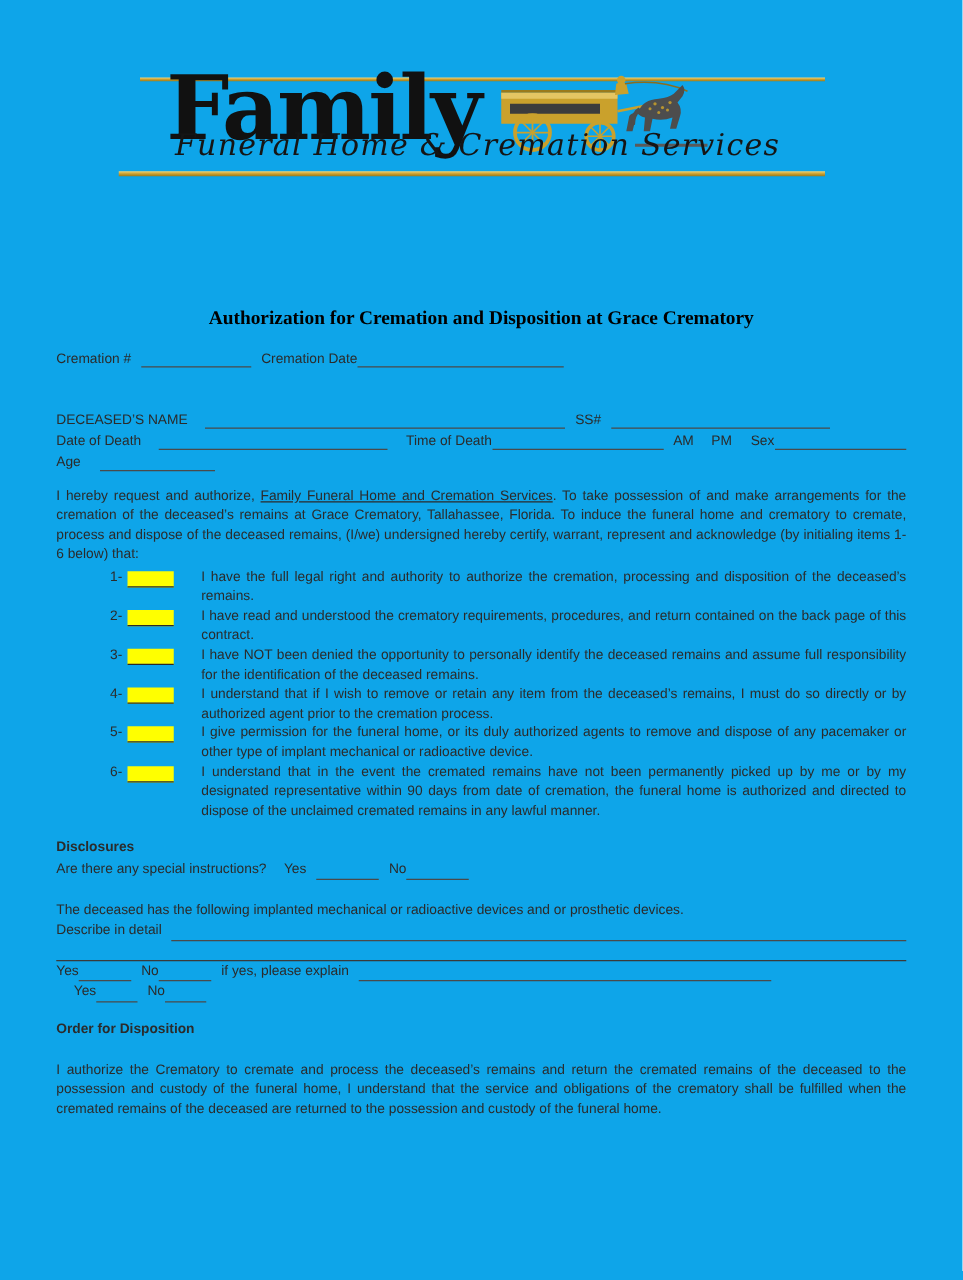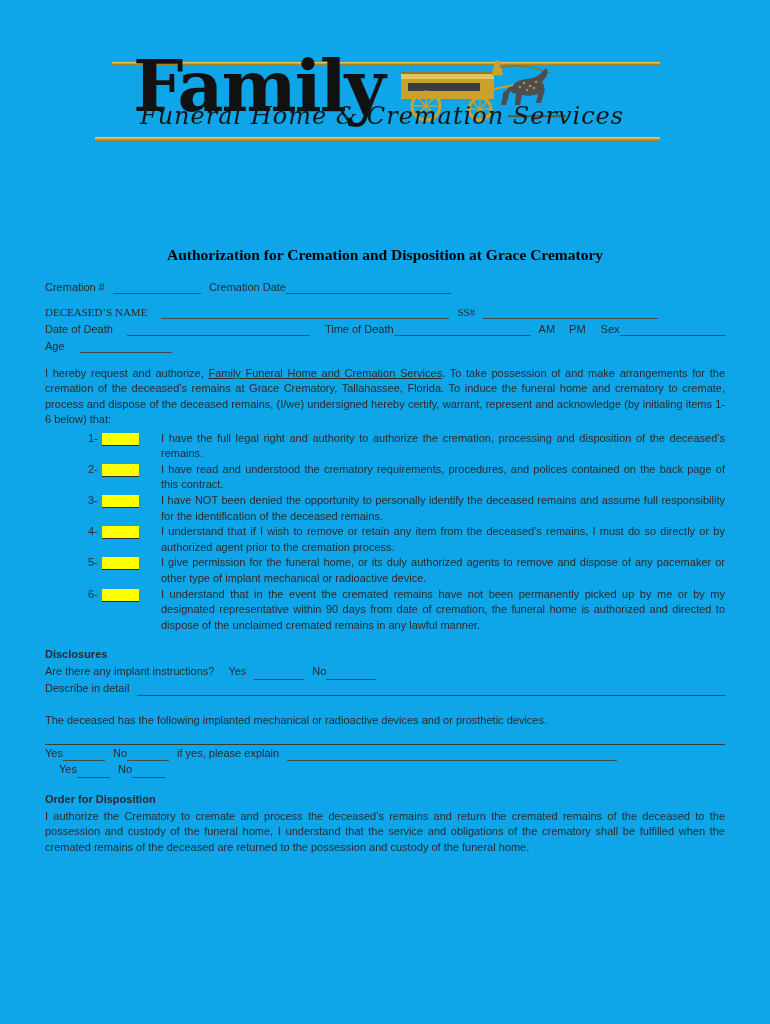--- a/index.html
+++ b/index.html
@@ -32,21 +32,21 @@
   .items{margin-top:3px;padding-left:43px;}
   .item{display:flex;line-height:15.6px;}
   .inum{width:14px;flex:none;}
   .ifield{flex:none;width:37px;height:12px;background:#ffff00;
           border-bottom:1.5px solid #2a2a2a;margin-top:2px;}
   .itext{flex:1;margin-left:22px;text-align:justify;}
   
   .sec-head{margin-top:13px;font-weight:bold;line-height:17px;}
   .dline{display:flex;align-items:flex-end;line-height:16.5px;white-space:nowrap;}
   .devices-blank{height:15px;border-bottom:1.5px solid #3a3a3a;}
-  .order-body{margin-top:1px;text-align:justify;line-height:15.6px;}
+  .order-body{margin-top:17px;text-align:justify;line-height:15.6px;}
   .mt16{margin-top:16px;}
 </style>
 </head>
 <body>
 
 <div class="page">
 
   <div class="letterhead">
     <div class="gold-line gold-top"></div>
     <div class="brand">Family</div>
@@ -98,21 +98,21 @@
 
   <div class="doc-title">Authorization for Cremation and Disposition at Grace Crematory</div>
 
   <div class="row" style="margin-top:14px;">
     <span class="lbl">Cremation #</span>
     <span class="bl sp8" style="width:88px;"></span>
     <span class="lbl sp8">Cremation Date</span>
     <span class="bl" style="width:165px;"></span>
   </div>
 
-  <div class="row" style="margin-top:8px;font-family:Liberation Serif, serif;">
+  <div class="row" style="margin-top:32px;">
     <span class="lbl">DECEASED’S NAME</span>
     <span class="bl sp14" style="width:288px;"></span>
     <span class="lbl sp8">SS#</span>
     <span class="bl sp8" style="width:175px;"></span>
   </div>
 
   <div class="row">
     <span class="lbl">Date of Death</span>
     <span class="bl sp14" style="width:183px;"></span>
     <span class="lbl sp15">Time of Death</span>
@@ -132,21 +132,21 @@
 
   <div class="items">
     <div class="item">
       <span class="inum">1-</span>
       <span class="ifield"></span>
       <span class="itext">I have the full legal right and authority to authorize the cremation, processing and disposition of the deceased’s remains.</span>
     </div>
     <div class="item">
       <span class="inum">2-</span>
       <span class="ifield"></span>
-      <span class="itext">I have read and understood the crematory requirements, procedures, and polices contained on the back page of this contract.</span>
+      <span class="itext">I have read and understood the crematory requirements, procedures, and return contained on the back page of this contract.</span>
     </div>
     <div class="item">
       <span class="inum">3-</span>
       <span class="ifield"></span>
       <span class="itext">I have NOT been denied the opportunity to personally identify the deceased remains and assume full responsibility for the identification of the deceased remains.</span>
     </div>
     <div class="item">
       <span class="inum">4-</span>
       <span class="ifield"></span>
       <span class="itext">I understand that if I wish to remove or retain any item from the deceased’s remains, I must do so directly or by authorized agent prior to the cremation process.</span>
@@ -159,34 +159,34 @@
     <div class="item">
       <span class="inum">6-</span>
       <span class="ifield"></span>
       <span class="itext">I understand that in the event the cremated remains have not been permanently picked up by me or by my designated representative within 90 days from date of cremation, the funeral home is authorized and directed to dispose of the unclaimed cremated remains in any lawful manner.</span>
     </div>
   </div>
 
   <div class="sec-head">Disclosures</div>
 
   <div class="dline">
-    <span>Are there any implant instructions?</span>
+    <span>Are there any special instructions?</span>
     <span style="margin-left:14px;">Yes</span>
     <span class="bl sp8" style="width:50px;"></span>
     <span class="sp8">No</span>
     <span class="bl" style="width:50px;"></span>
   </div>
 
+  <div class="dline mt16">
+    <span style="white-space:normal;">The deceased has the following implanted mechanical or radioactive devices and or prosthetic devices.</span>
+  </div>
+
   <div class="dline">
     <span>Describe in detail</span>
     <span class="bl grow sp8"></span>
-  </div>
-
-  <div class="dline mt16">
-    <span style="white-space:normal;">The deceased has the following implanted mechanical or radioactive devices and or prosthetic devices.</span>
   </div>
   <div class="devices-blank"></div>
 
 
   <div class="dline">
     <span>Yes</span>
     <span class="bl" style="width:42px;"></span>
     <span class="sp8">No</span>
     <span class="bl" style="width:42px;"></span>
     <span class="sp8">if yes, please explain</span>

